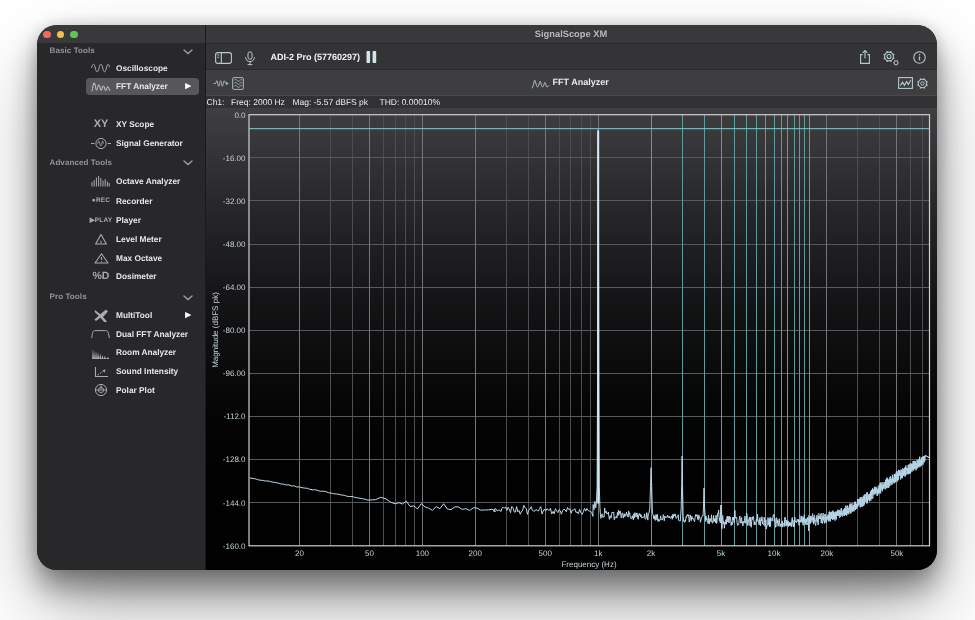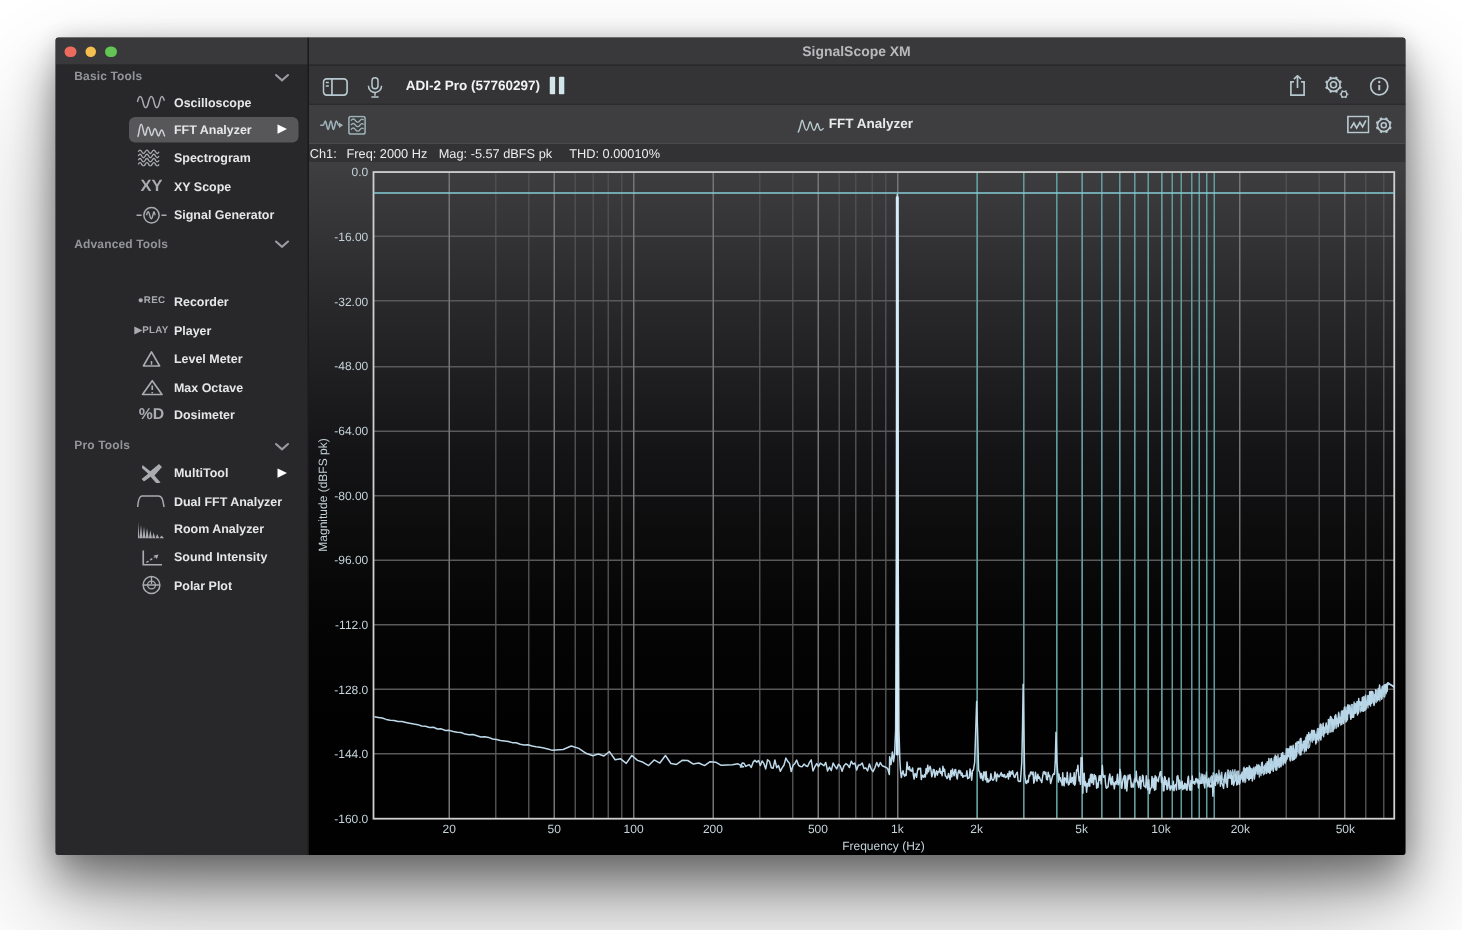--- a/index.html
+++ b/index.html
@@ -1,17 +1,17 @@
 <!DOCTYPE html>
 <html><head><meta charset="utf-8"><style>
 * { margin:0; padding:0; box-sizing:border-box; }
 body { width:975px; height:620px; background:#fff; font-family:"Liberation Sans",sans-serif; position:relative; overflow:hidden; }
 div,span { -webkit-font-smoothing:antialiased; }
 .win * { text-rendering:geometricPrecision; }
-.win { position:absolute; left:37px; top:25px; width:900px; height:545px; border-radius:2px; background:#28282a; overflow:hidden; transform:translateZ(0); opacity:0.999; box-shadow:0 18px 30px rgba(0,0,0,.42), 0 40px 85px rgba(0,0,0,.30), 0 0 16px rgba(0,0,0,.14); }
+.win { position:absolute; left:37px; top:25px; width:900px; height:545px; border-radius:20px; background:#28282a; overflow:hidden; transform:translateZ(0); opacity:0.999; box-shadow:0 18px 30px rgba(0,0,0,.42), 0 40px 85px rgba(0,0,0,.30), 0 0 16px rgba(0,0,0,.14); }
 .tbar { position:absolute; left:0; top:0; right:0; height:17.5px; background:#39393b; }
 .tl { position:absolute; top:5.9px; width:7.5px; height:7.5px; border-radius:50%; }
 .title { position:absolute; left:168px; right:0; top:0; height:17.5px; line-height:18.5px; text-align:center; font-size:9.3px; font-weight:700; color:#b9b9bc; }
 .side { position:absolute; left:0; top:17.5px; width:167.5px; bottom:0; background:#28282a; }
 .vsep { position:absolute; left:167.5px; top:0; width:1px; bottom:0; background:#1a1a1c; }
 .shead { position:absolute; left:12.5px; right:8px; height:13px; font-size:8px; color:#94959a; font-weight:700; letter-spacing:.1px; }
 .chev { position:absolute; right:4px; top:2.5px; width:10px; height:6px; }
 .sitem { position:absolute; left:7px; right:5.5px; height:16.5px; color:#e6e7e9; font-size:8.3px; font-weight:700;margin-left:42px; }
 .sitem.sel { background:#57575a; border-radius:4px; }
 .sic { position:absolute; left:1.5px; top:0; width:27px; height:16.5px; display:flex; align-items:center; justify-content:center; }
@@ -48,50 +48,55 @@
       </div>
       <div class="sitem sel" style="top:35.7px">
         <span class="sic">
           <svg width="20" height="11" viewBox="0 0 20 11">
             <path d="M0.7 10.3C1.7 9.8 1.9 1.8 3.1 1.8 4.3 1.8 4.5 8.9 5.7 9.2 6.5 9.4 6.7 3.8 7.8 3.8 8.9 3.8 9.1 9.2 10.2 9.4 11.0 9.5 11.2 4.8 12.3 4.8 13.4 4.8 13.6 9.4 14.7 9.6 15.5 9.7 15.7 5.6 16.8 5.6 17.9 5.6 18.1 9.7 19.1 9.9" stroke="#cdd0d4" stroke-width="1" fill="none"></path>
           </svg>
         </span>
         <span class="slab">FFT Analyzer</span>
         <span class="parr">▶</span>
       </div>
-      <div class="sitem" style="top:54.7px">
-        <span class="sic">
-          <svg width="20" height="12" viewBox="0 0 20 12">
-            <path d="M1.2 2.2q1.15-2.3 2.3 0t2.3 0 2.3 0 2.3 0 2.3 0 2.3 0" stroke="#a9abb0" stroke-width="0.9" fill="none"></path>
-            <path d="M1.2 5q1.15-2.3 2.3 0t2.3 0 2.3 0 2.3 0 2.3 0 2.3 0" stroke="#a9abb0" stroke-width="0.9" fill="none"></path>
-            <path d="M1.2 7.8q1.15-2.3 2.3 0t2.3 0 2.3 0 2.3 0 2.3 0 2.3 0" stroke="#a9abb0" stroke-width="0.9" fill="none"></path>
-            <path d="M1.2 10.6q1.15-2.3 2.3 0t2.3 0 2.3 0 2.3 0 2.3 0 2.3 0" stroke="#a9abb0" stroke-width="0.9" fill="none"></path>
-          </svg>
-        </span>
-        <span class="slab">Spectrogram</span>
-      </div>
       <div class="sitem" style="top:73.7px">
         <span class="sic">
           <span style="font-size:11px;color:#a9abb0;letter-spacing:0">XY</span>
         </span>
         <span class="slab">XY Scope</span>
       </div>
       <div class="sitem" style="top:92.7px">
         <span class="sic">
           <svg width="22" height="13" viewBox="0 0 22 13">
             <circle cx="11" cy="6.5" r="5.1" stroke="#a9abb0" stroke-width="1" fill="none"></circle>
             <path d="M8.3 6.5C9 3.4 9.7 3.4 10.4 6.5s1.4 3.1 2.1 0 .8-3.1 1.5 0" stroke="#a9abb0" stroke-width="0.9" fill="none" transform="translate(-0.6 0)"></path>
             <path d="M1 6.5h3.4M17.6 6.5H21" stroke="#a9abb0" stroke-width="1"></path>
           </svg>
         </span>
         <span class="slab">Signal Generator</span>
       </div>
       <div class="shead" style="top:115px">Advanced Tools<svg class="chev" viewBox="0 0 10 6">
           <path d="M1 1l4 3.6L9 1" stroke="#9b9ca1" stroke-width="1.4" fill="none" stroke-linecap="round"></path>
         </svg></div>
+      <div class="sitem" style="top:130.7px">
+        <span class="sic">
+          <svg width="20" height="12" viewBox="0 0 20 12">
+            <path d="M1 11.5V7" stroke="#a9abb0" stroke-width="1"></path>
+            <path d="M3.2 11.5V5" stroke="#a9abb0" stroke-width="1"></path>
+            <path d="M5.4 11.5V2.5" stroke="#a9abb0" stroke-width="1"></path>
+            <path d="M7.6 11.5V1" stroke="#a9abb0" stroke-width="1"></path>
+            <path d="M9.8 11.5V3" stroke="#a9abb0" stroke-width="1"></path>
+            <path d="M12 11.5V5.5" stroke="#a9abb0" stroke-width="1"></path>
+            <path d="M14.2 11.5V4" stroke="#a9abb0" stroke-width="1"></path>
+            <path d="M16.4 11.5V6.5" stroke="#a9abb0" stroke-width="1"></path>
+            <path d="M18.2 11.5V8" stroke="#a9abb0" stroke-width="1"></path>
+          </svg>
+        </span>
+        <span class="slab">Octave Analyzer</span>
+      </div>
       <div class="sitem" style="top:150px">
         <span class="sic">
           <span style="font-size:6.5px;color:#a9abb0;font-weight:700;letter-spacing:.2px">●REC</span>
         </span>
         <span class="slab">Recorder</span>
       </div>
       <div class="sitem" style="top:169.2px">
         <span class="sic">
           <span style="font-size:6.5px;color:#a9abb0;font-weight:700;letter-spacing:.2px">▶PLAY</span>
         </span>

